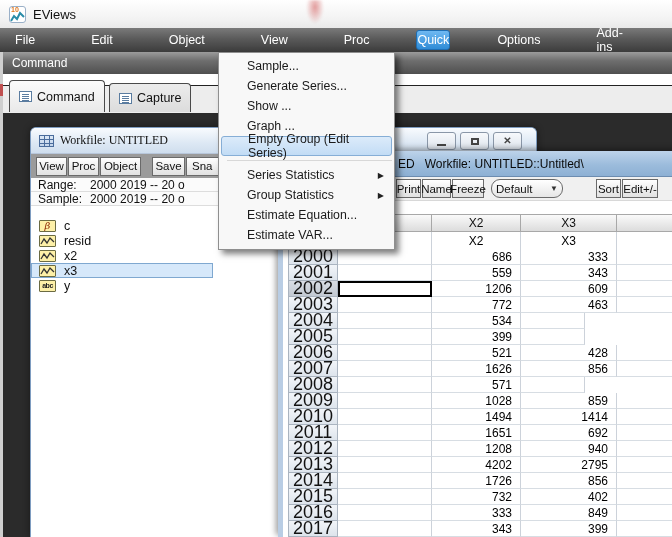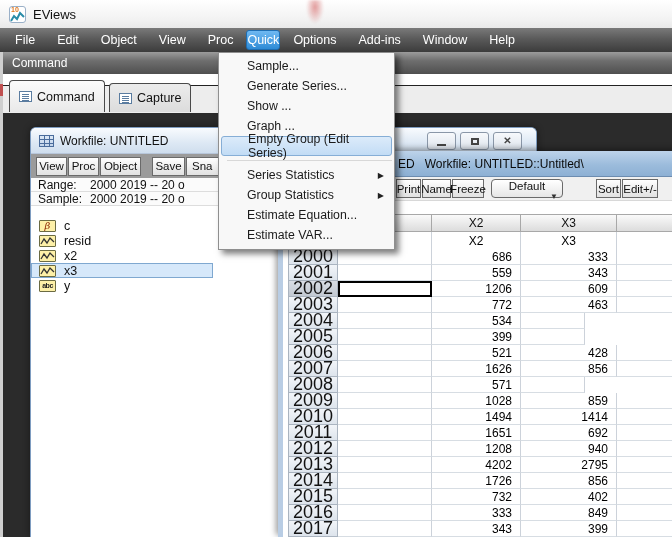--- a/index.html
+++ b/index.html
@@ -15,21 +15,21 @@
   .app-icon .ten{position:absolute;left:1px;top:-1px;font-size:7px;font-weight:bold;color:#e07820;}
   .app-title{margin-left:7px;font-size:13px;color:#111;}
   .red-smudge{position:absolute;left:306px;top:0;width:18px;height:24px;
               background:radial-gradient(ellipse at 50% 30%,rgba(205,75,75,.55),rgba(205,75,75,0) 70%);
               filter:blur(1px);}
   .left-edge{position:absolute;left:0;top:28px;width:3px;height:509px;background:#cfcfcf;}
   .red-dash{position:absolute;left:0;top:84px;width:3px;height:12px;background:#c05050;}
 
   .menubar{position:absolute;left:0;top:28px;width:672px;height:24px;z-index:25;
            background:linear-gradient(#7a7a7a,#5a5a5a 45%,#3c3c3c);display:flex;align-items:center;
-           padding-left:4px;}
+           padding-left:4px;gap:34px;}
   .mb-item{color:#fff;font-size:12.5px;padding:3px 9px;margin:0 2px;border-radius:3px;}
   .mb-active{background:linear-gradient(#6fb8f2,#2f8bd6);border:1px solid #1e6eb4;padding:2px 0;}
 
   
   .cmd-titlebar{position:absolute;left:2px;top:52px;width:670px;height:22px;
                 background:linear-gradient(#9c9c9c,#6e6e6e 40%,#4f4f4f);
                 color:#fff;font-size:12px;display:flex;align-items:center;padding-left:10px;}
   .cmd-input{position:absolute;left:2px;top:74px;width:670px;height:11px;background:#fff;}
   .tabstrip{position:absolute;left:2px;top:85px;width:670px;height:28px;background:#ededed;
             border-top:1px solid #222;}
@@ -40,21 +40,21 @@
   .tab-icon{width:13px;height:11px;border:1px solid #5a7ca0;background:#fff;position:relative;}
   .tab-icon i{position:absolute;left:2px;right:2px;height:1px;background:#5a7ca0;}
 
   
   .wf{position:absolute;left:30px;top:127px;width:507px;height:410px;z-index:1;
       border:1px solid #7e9cc0;border-bottom:none;border-radius:6px 6px 0 0;
       background:#fff;box-shadow:0 0 7px rgba(0,0,0,.45);}
   .wf-titlebar{position:relative;height:26px;border-radius:5px 5px 0 0;
                background:linear-gradient(#f8fbfe,#dde8f4 60%,#cfdeee);
                display:flex;align-items:center;padding-left:8px;border-bottom:1px solid #b7c6da;}
-  .wf-title{font-size:12px;color:#111;margin-left:6px;}
+  .wf-title{font-size:12px;color:#111;margin-left:6px;font-family:Liberation Serif, serif;}
   .grid-icon{width:15px;height:12px;border:1px solid #4a6c9c;background:
       linear-gradient(#dce8f6,#c2d4ea);position:relative;}
   .grid-icon i{position:absolute;background:#4a6c9c;}
   .win-btns{position:absolute;left:396px;top:4px;display:flex;gap:4px;}
   .win-btn{width:29px;height:18px;border:1px solid #8a97a8;border-radius:3px;
            background:linear-gradient(#f7f9fc,#dfe5ed);display:flex;align-items:center;justify-content:center;}
   .glyph-min{width:9px;height:2px;background:#444;margin-top:7px;}
   .glyph-max{width:8px;height:7px;border:2px solid #444;}
   .glyph-close{font-size:10px;color:#444;line-height:1;font-weight:bold;}
   .wf-toolbar{height:24px;background:#9b9b9b;display:flex;align-items:center;padding-left:5px;gap:1px;}
@@ -76,23 +76,23 @@
 
   
   .gw{position:absolute;left:278px;top:151px;width:400px;height:386px;z-index:2;
       background:#fff;border-left:5px solid #b9cde4;box-shadow:-2px -2px 6px rgba(0,0,0,.4);}
   .gw-titlebar{position:relative;height:26px;background:linear-gradient(#bdd3ea,#9cbcdc 55%,#8db0d4);
                border-bottom:1px solid #6c8cb0;}
   .gw-title{position:absolute;left:115px;top:6px;font-size:12px;color:#0a0a0a;white-space:pre;}
   .gw-toolbar{height:24px;background:#f0f0f0;border-bottom:1px solid #d8d8d8;
               display:flex;align-items:center;gap:1px;}
   .gw-toolbar .lead{width:112px;}
-  .dd{width:72px;height:19px;margin-left:6px;border:1px solid #6a6a6a;border-radius:4px;
+  .dd{width:72px;height:19px;margin-left:6px;border:1px solid #6a6a6a;border-radius:9px;
       background:linear-gradient(#ffffff,#e6e6e6);display:flex;align-items:center;font-size:11.5px;color:#111;
-      padding:0 4px;flex-direction:column;}
+      padding:0 4px;}
   .dd .arr{margin-left:auto;font-size:8px;color:#333;}
   .gw-gapSort{width:31px;}
 
   .tablewrap{position:absolute;left:5px;top:63px;right:0;bottom:0;background:#fff;}
   .trow{display:flex;height:16px;}
   .trow.hdr{height:18px;}
   .trow.lbl{height:17px;}
   .c-obs{width:50px;flex:none;}
   .c-1{width:94px;flex:none;}
   .c-2{width:89px;flex:none;}

